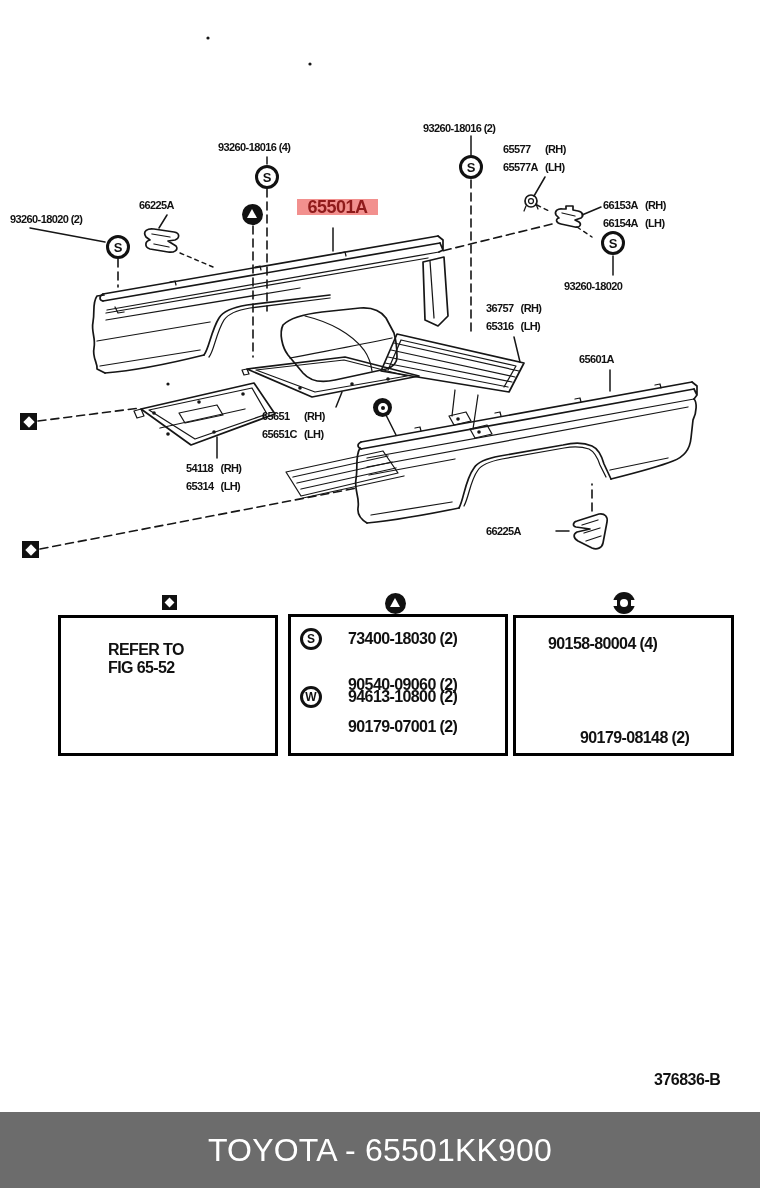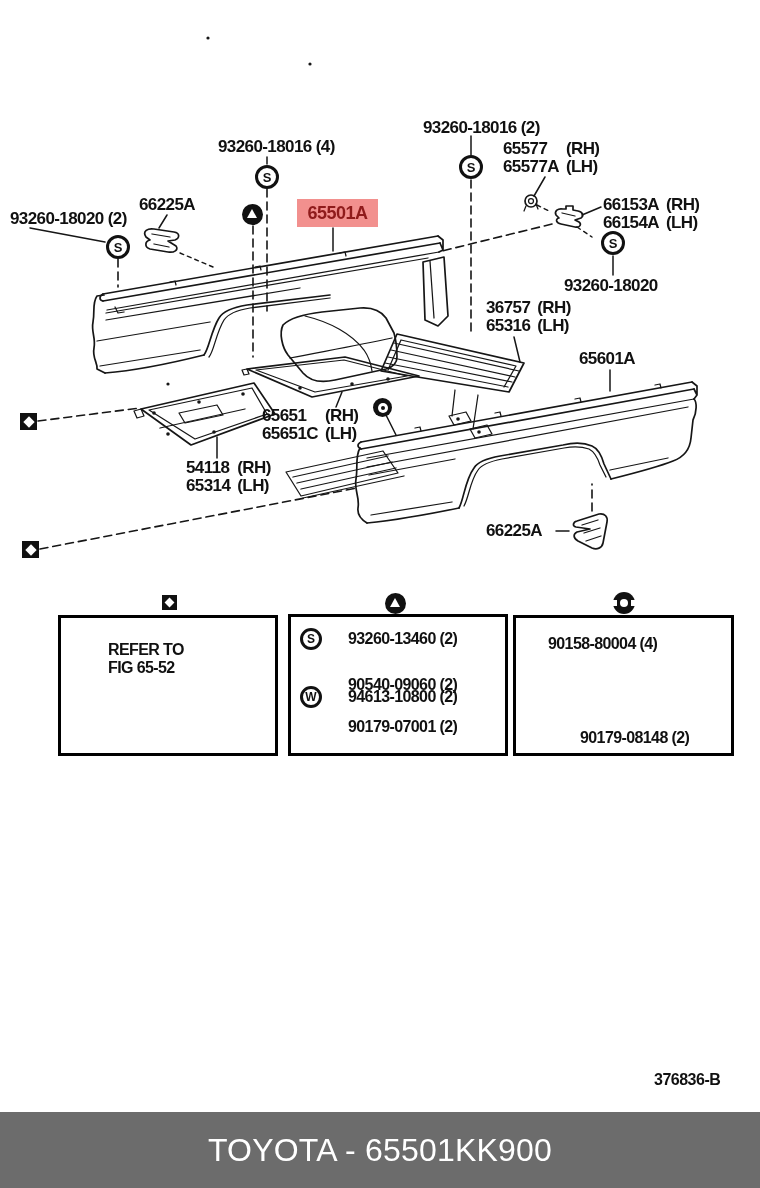--- a/index.html
+++ b/index.html
@@ -8,25 +8,25 @@
   svg.art{position:absolute;left:0;top:0;}
   svg.art path, svg.art line, svg.art circle, svg.art ellipse, svg.art polyline{
       stroke:#161616;fill:none;stroke-width:1.7;stroke-linecap:round;stroke-linejoin:round;}
   svg.art .thin{stroke-width:1.25;}
   svg.art .dash{stroke-dasharray:8 5;stroke-width:1.6;}
   svg.art .dash2{stroke-dasharray:4 4;stroke-width:1.4;}
   svg.art .ldr{stroke-width:1.5;}
   svg.art .dot{fill:#161616;stroke:none;}
   svg.art .fillb{fill:#111;stroke:none;}
   svg.art .wline{stroke:#fff;stroke-width:1.4;}
-  .lbl{position:absolute;font-weight:bold;font-size:17px;line-height:18px;
+  .lbl{position:absolute;font-weight:bold;font-size:11px;line-height:18px;
        letter-spacing:-0.6px;white-space:pre;}
   .stack{display:grid;grid-template-columns:auto auto;column-gap:7px;}
   .sm{font-size:16px;line-height:17px;}
-  .hl{position:absolute;left:297px;top:199px;width:81px;height:28px;display:flex;
+  .hl{position:absolute;left:297px;top:199px;width:81px;height:16px;display:flex;
       align-items:center;justify-content:center;font-weight:bold;font-size:18px;
       letter-spacing:-0.5px;}
   .ring{position:absolute;box-sizing:border-box;border:3px solid #111;border-radius:50%;
         background:#fff;display:flex;align-items:center;justify-content:center;
         font-weight:bold;}
   .ring.s24{width:24px;height:24px;font-size:13px;}
   .ring.s22{width:22px;height:22px;font-size:12px;}
   .tri-marker{position:absolute;width:21px;height:21px;background:#111;border-radius:50%;}
   .tri-marker::after{content:"";position:absolute;left:5px;top:5px;width:0;height:0;
       border-left:5.5px solid transparent;border-right:5.5px solid transparent;
@@ -280,21 +280,21 @@
   <div class="lbl sm" style="left:108px;top:659px">FIG 65-52</div>
 
   <div class="tri-marker" style="left:385px;top:593px"></div>
   <div class="lbox" style="left:288px;top:614px;width:220px;height:142px"></div>
   <div class="ring s22" style="left:300px;top:628px">
       <span>S</span>
     </div>
   <div class="ring s22" style="left:300px;top:686px">
       <span>W</span>
     </div>
-  <div class="lbl sm" style="left:348px;top:630px">93260-13460 (2)</div>
+  <div class="lbl sm" style="left:348px;top:630px">73400-18030 (2)</div>
   <div class="lbl sm" style="left:348px;top:676px">90540-09060 (2)</div>
   <div class="lbl sm" style="left:348px;top:688px">94613-10800 (2)</div>
   <div class="lbl sm" style="left:348px;top:718px">90179-07001 (2)</div>
 
   <div class="gear-marker" style="left:613px;top:592px">
       <i class="n1"></i>
       <i class="n2"></i>
       <i class="c"></i>
     </div>
   <div class="lbox" style="left:513px;top:615px;width:221px;height:141px"></div>

